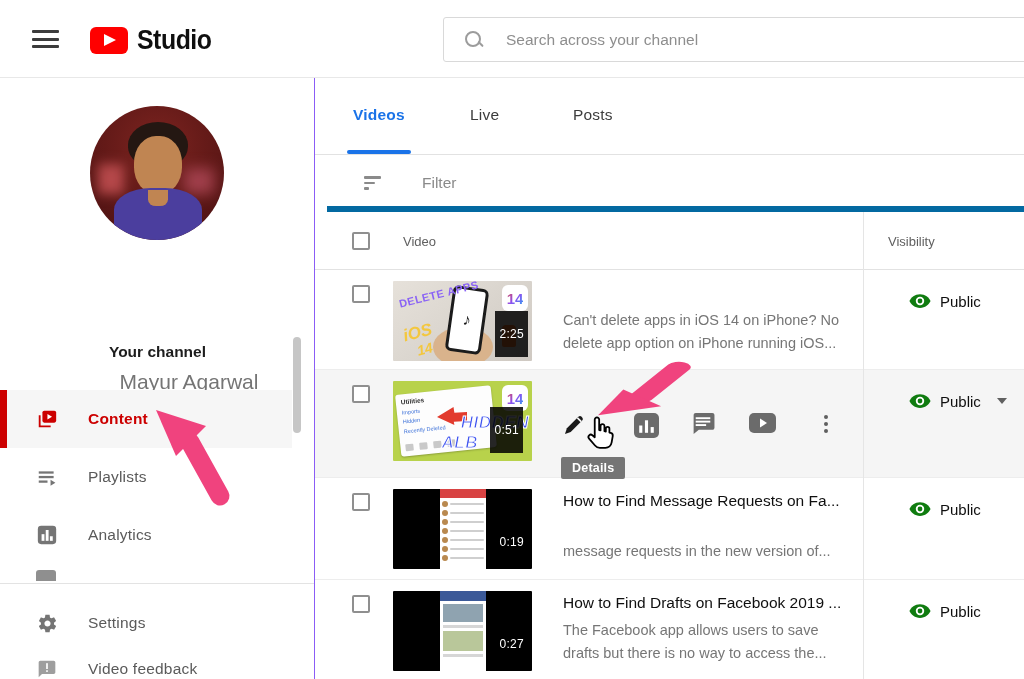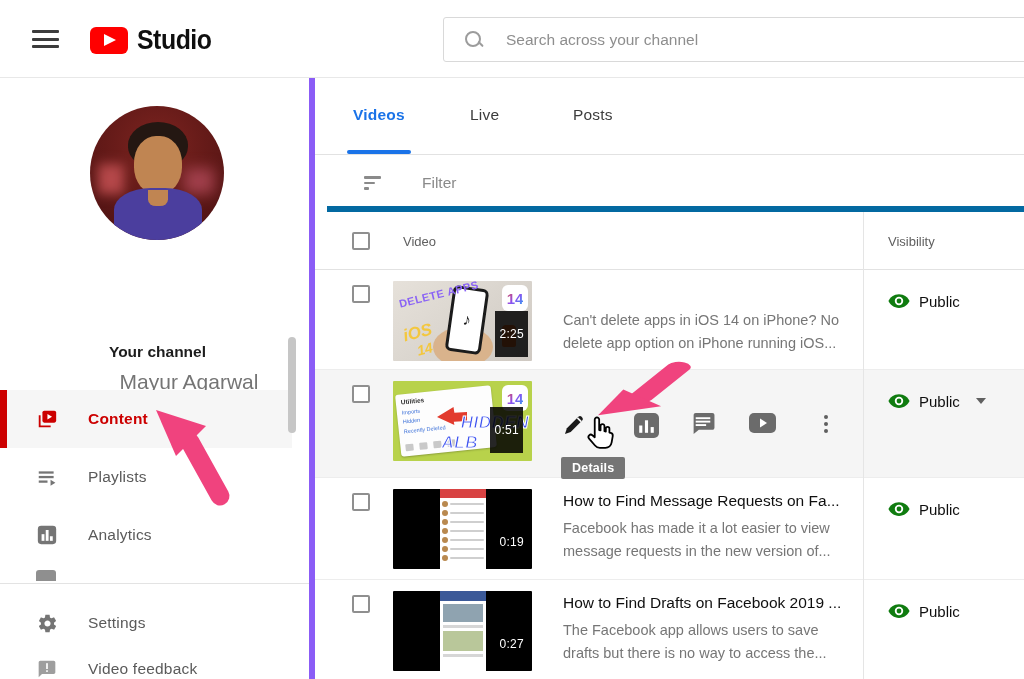--- a/index.html
+++ b/index.html
@@ -25,21 +25,21 @@
   .search-glyph:before { content:""; position:absolute; left:1px; top:1px; width:12px; height:12px;
                border:2px solid #9c9c9c; border-radius:50%; }
   .search-glyph:after { content:""; position:absolute; left:13px; top:13px; width:7px; height:2.4px;
                background:#9c9c9c; transform:rotate(45deg); border-radius:2px; }
   .search-input { border:none; outline:none; flex:1; margin-left:22px; font-size:15.5px; color:#333;
                font-family:"Liberation Sans",sans-serif; }
   .search-input::placeholder { color:#8e8e8e; }
 
   
   .sidebar { position:absolute; left:0; top:78px; width:315px; height:601px; background:#fff;
-             border-right:6px solid #8b5cf6; z-index:10; overflow:hidden; }
+             border-right:1px solid #8b5cf6; z-index:10; overflow:hidden; }
   .avatar { position:absolute; left:90px; top:28px; width:134px; height:134px; border-radius:50%;
             overflow:hidden; cursor:pointer;
             background:radial-gradient(circle at 50% 30%, #7d2420 0%, #641a18 45%, #471011 100%); }
   .avatar .blur1 { position:absolute; left:8px; top:58px; width:26px; height:30px; background:#b5484a; filter:blur(6px); }
   .avatar .blur2 { position:absolute; right:10px; top:62px; width:30px; height:26px; background:#a03f4b; filter:blur(7px); }
   .avatar .hair  { position:absolute; left:38px; top:16px; width:60px; height:46px; background:#241712; border-radius:50% 50% 46% 46%; }
   .avatar .face  { position:absolute; left:44px; top:30px; width:48px; height:58px; background:#c08552; border-radius:46%; }
   .avatar .shirt { position:absolute; left:24px; top:82px; width:88px; height:52px; background:#4b3e9e; border-radius:42% 42% 0 0; }
   .avatar .collar{ position:absolute; left:58px; top:84px; width:20px; height:16px; background:#c08552; border-radius:0 0 40% 40%; }
   .ch-label { position:absolute; left:0; top:265px; width:315px; text-align:center; font-size:15.5px;
@@ -78,21 +78,21 @@
 
   .vrow { position:absolute; left:0; width:709px; background:#fff; border-bottom:1px solid #ededed; }
   .vrow.hovered { background:#f5f5f5; }
   .vrow .checkbox { left:37px; top:15px; }
   .thumb { position:absolute; left:78px; top:11px; width:139px; height:80px; overflow:hidden; border-radius:1px; cursor:pointer; background:#000; }
   .duration { position:absolute; right:4px; bottom:4px; background:rgba(0,0,0,.85); color:#fff; font-size:12px;
               font-weight:400; padding:16px 4px; border-radius:0; letter-spacing:.3px; }
   .vtitle { position:absolute; left:248px; top:14px; width:290px; font-size:15.5px; color:#0f0f0f; cursor:pointer; }
   .vdesc1 { position:absolute; left:248px; top:42px; width:295px; font-size:14.5px; color:#767676; }
   .vdesc2 { position:absolute; left:248px; top:65px; width:295px; font-size:14.5px; color:#767676; }
-  .vis-cell { position:absolute; left:573px; top:20px; display:flex; align-items:center; cursor:pointer; }
+  .vis-cell { position:absolute; left:594px; top:20px; display:flex; align-items:center; cursor:pointer; }
   .vis-text { margin-left:9px; font-size:15px; color:#0f0f0f; }
   .vis-caret { margin-left:16px; width:0; height:0; border-left:5px solid transparent; border-right:5px solid transparent;
                border-top:6px solid #606060; }
 
   
   .action { position:absolute; top:42px; width:26px; height:26px; display:flex; align-items:center; justify-content:center; cursor:pointer; }
   .sq-icon { background:#6b6b6b; border-radius:5px; position:relative; }
   .dots i { display:block; width:4.5px; height:4.5px; border-radius:50%; background:#5f5f5f; margin:2.6px auto; }
   .tooltip { position:absolute; left:246px; top:87px; background:#757575; color:#fff; font-size:12.5px;
              padding:4px 11px; border-radius:2px; z-index:8; font-weight:700; letter-spacing:.2px; }
@@ -402,21 +402,20 @@
               <span class="ln"></span>
             </div>
           <div class="chatrow">
               <span class="av"></span>
               <span class="ln"></span>
             </div>
         </div>
         <div class="duration">0:19</div>
       </div>
       <div class="vtitle">How to Find Message Requests on Fa...</div>
-      <div class="vdesc1">Facebook has made it a lot easier to view</div>
       <div class="vdesc2">message requests in the new version of...</div>
       <div class="vis-cell">
         <svg class="eye" viewBox="0 0 24 24">
             <path d="M12 4.5C6.5 4.5 2.1 8 .5 12c1.6 4 6 7.5 11.5 7.5S21.9 16 23.5 12C21.9 8 17.5 4.5 12 4.5z" fill="#107c10"></path>
             <circle cx="12" cy="12" r="4.6" fill="#fff"></circle>
             <circle cx="12" cy="12" r="2.6" fill="#107c10"></circle>
           </svg>
         <span class="vis-text">Public</span>
       </div>
     </div>

